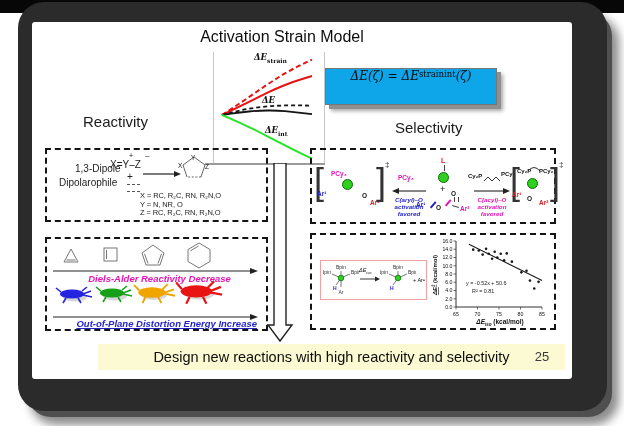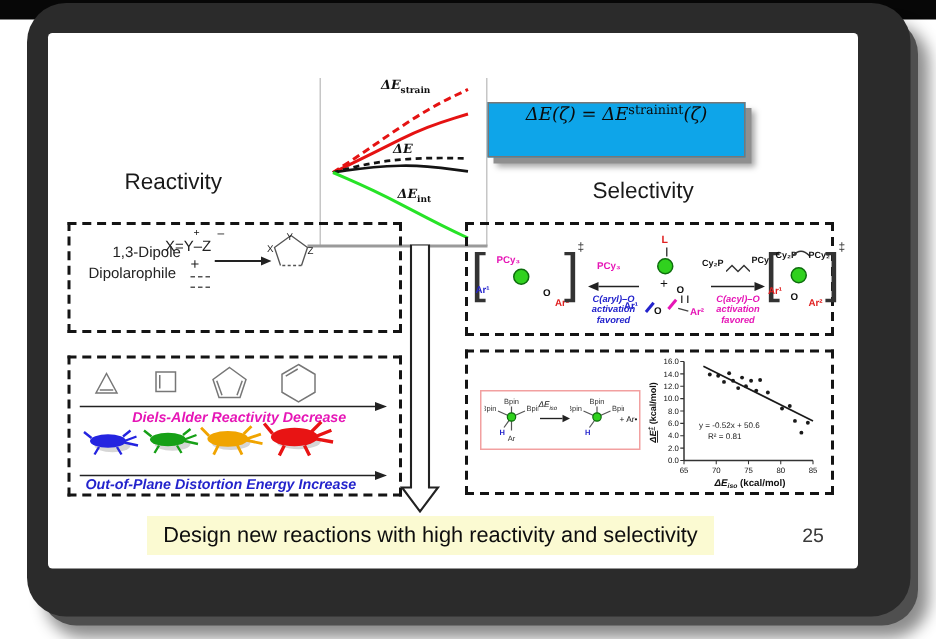--- a/index.html
+++ b/index.html
@@ -18,42 +18,43 @@
   .glab{font-family:"DejaVu Serif",serif;font-style:italic;font-weight:bold;font-size:8.5px;color:#101010}
   .glab sub{font-size:6px;font-style:normal}
   .eqbox{left:293px;top:46px;width:170px;height:35px;background:#0ea5e9;border:1.5px solid #777;
          box-shadow:4px 4px 0 #8f8f8f,6px 6px 4px rgba(0,0,0,.35);
          display:flex;justify-content:center;
          font-family:"DejaVu Serif",serif;font-style:italic;font-size:12px;color:#0a0a0a}
   .eqbox sub{font-size:8.5px;font-style:normal}
   .sm{font-size:10px;color:#222}
   .defs div{font-size:7.5px;line-height:8.6px;color:#222;letter-spacing:-0.1px}
   .cap1{color:#e616b6;font-weight:bold;font-style:italic;font-size:9.5px;text-align:center}
-  .cap2{color:#2323cc;font-weight:bold;font-style:italic;font-size:9.5px;text-align:left;}
+  .cap2{color:#2323cc;font-weight:bold;font-style:italic;font-size:9.5px;text-align:right;text-decoration:underline}
   .mag{color:#e616b6}.blu{color:#2323cc}.red{color:#e02020}
   .tiny{font-size:6.5px;font-weight:bold}
   .note{font-size:6.2px;font-weight:bold;font-style:italic;line-height:7px;text-align:center}
   .brk{font-size:36px;font-weight:300;color:#333;line-height:40px}
   .ddag{font-size:8px;color:#333}
   .ball{width:11px;height:11px;border-radius:50%;background:#30d11e;border:1px solid #0d6d0d;box-sizing:border-box}
   .pinkbox{border:1.5px solid #f2a0a0;box-sizing:border-box}
   .caption17{color:#2323cc;font-weight:bold;font-style:italic;font-size:8.5px}
-  .banner{left:66px;top:322px;width:378px;height:26px;background:#fbfad2;display:flex;
+  .banner{left:66px;top:322px;width:467px;height:26px;background:#fbfad2;display:flex;
           align-items:center;justify-content:center;font-size:14.5px;color:#0d0d0d}
   .pagenum{left:495px;top:327px;width:30px;text-align:center;font-size:13px;color:#3a3a3a}
   svg text{font-family:"Liberation Sans",sans-serif}
 </style>
 </head>
 <body>
 
 <div class="stage">
   <div class="abs top-strip"></div>
   <div class="abs frame"></div>
   <div class="abs slide">
 
+    <div class="abs title">Activation Strain Model</div>
 
     <div class="abs sgraph">
       <svg id="strain-svg" width="110" height="112" viewBox="0 0 110 112">
           <path d="M8,63 Q8,63 17,57.15 Q26,51.3 35,45.06 Q44,38.82 53,32.775 Q62,26.729999999999997 71,21.465 Q80,16.200000000000003 89,11.910000000000004 L98,7.6200000000000045" fill="none" stroke="#e51212" stroke-width="2" stroke-dasharray="5 3"></path>
           <path d="M8,63 Q8,63 17,58.71 Q26,54.42 35,49.935 Q44,45.45 53,40.965 Q62,36.48 71,32.97 Q80,29.46 89,26.73 L98,24" fill="none" stroke="#e51212" stroke-width="2"></path>
           <path d="M8,63 Q8,63 17,60.66 Q26,58.32 35,56.760000000000005 Q44,55.2 53,54.42 Q62,53.64 71,53.445 Q80,53.25 89,53.445 L98,53.64" fill="none" stroke="#141414" stroke-width="1.8" stroke-dasharray="4 3"></path>
           <path d="M8,63 Q8,63 17,61.635 Q26,60.269999999999996 35,59.489999999999995 Q44,58.71 53,58.515 Q62,58.32 71,59.1 Q80,59.88 89,61.05 L98,62.22" fill="none" stroke="#141414" stroke-width="1.8"></path>
           <path d="M8,63 Q8,63 17,66.9 Q26,70.8 35,75.09 Q44,79.38 53,84.06 Q62,88.74000000000001 71,93.42 Q80,98.1 89,102.39 L98,106.68" fill="none" stroke="#27e327" stroke-width="2"></path>
         </svg>
     </div>
@@ -85,20 +86,25 @@
           <path d="M31 1 L38 4 L31 7 Z" fill="#222"></path>
       </svg>
       <svg class="abs" style="left:130px;top:2px" width="34" height="30" viewBox="0 0 34 30">
         <path d="M17 5 L28 13 L24 25" fill="none" stroke="#555" stroke-width="0.9"></path>
         <path d="M24 25 L10 25" fill="none" stroke="#555" stroke-width="0.9" stroke-dasharray="2 1.6"></path>
         <path d="M10 25 L6 13 L17 5" fill="none" stroke="#555" stroke-width="0.9"></path>
         <text x="14" y="8" font-size="6.5" fill="#222">Y</text>
         <text x="1" y="16" font-size="6.5" fill="#222">X</text>
         <text x="28" y="17" font-size="6.5" fill="#222">Z</text>
       </svg>
+      <div class="abs defs" style="left:93px;top:42px">
+        <div>X = RC, R₂C, RN, R₂N,O</div>
+        <div>Y = N, NR, O</div>
+        <div>Z = RC, R₂C, RN, R₂N,O</div>
+      </div>
     </div>
 
     <div class="abs dashedbox" style="left:13px;top:215px;width:223px;height:94px">
       <svg class="abs" style="left:14px;top:7px" width="20" height="18" viewBox="0 0 20 18">
         <polygon points="3,16 17,16 10,3" fill="none" stroke="#777" stroke-width="1"></polygon>
           <line x1="5.5" y1="14" x2="14.5" y2="14" stroke="#777" stroke-width="1"></line>
       </svg>
       <svg class="abs" style="left:55px;top:7px" width="17" height="17" viewBox="0 0 17 17">
         <rect x="2" y="2" width="13" height="13" fill="none" stroke="#777" stroke-width="1"></rect>
           <line x1="4.5" y1="4" x2="4.5" y2="13" stroke="#777" stroke-width="1"></line>

